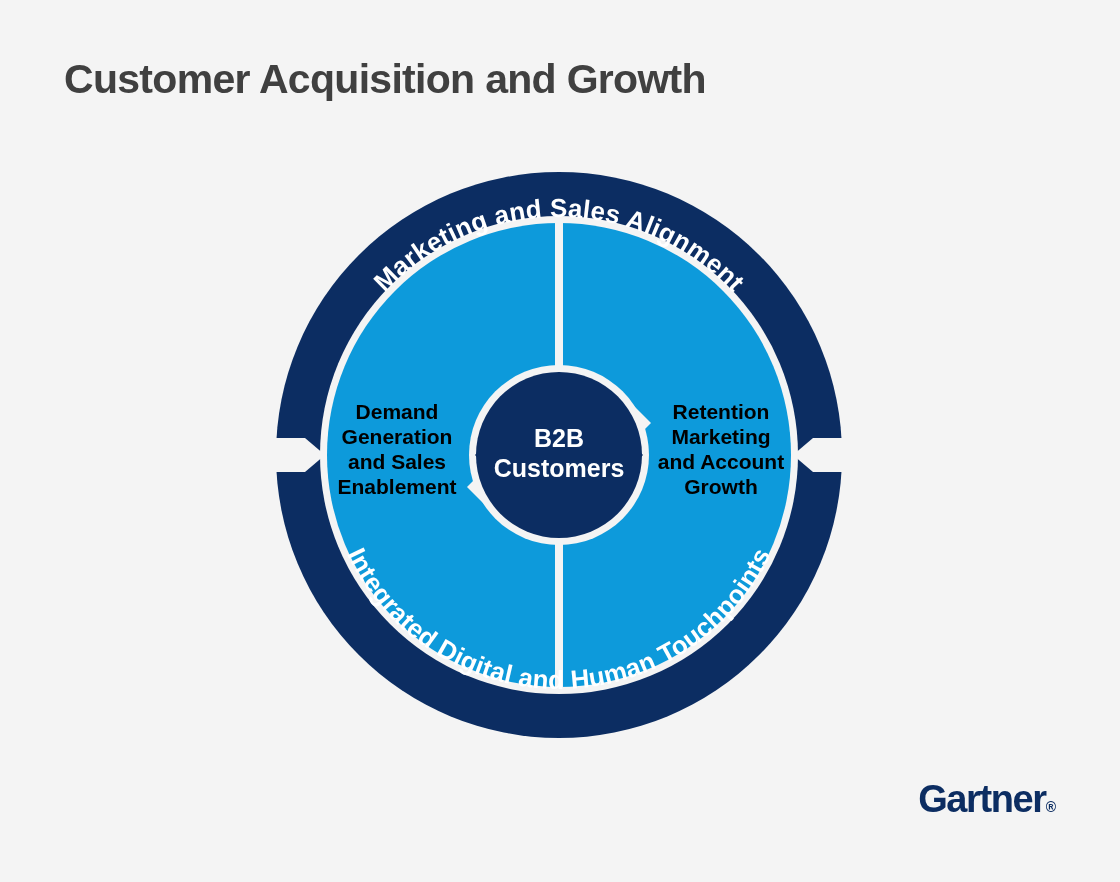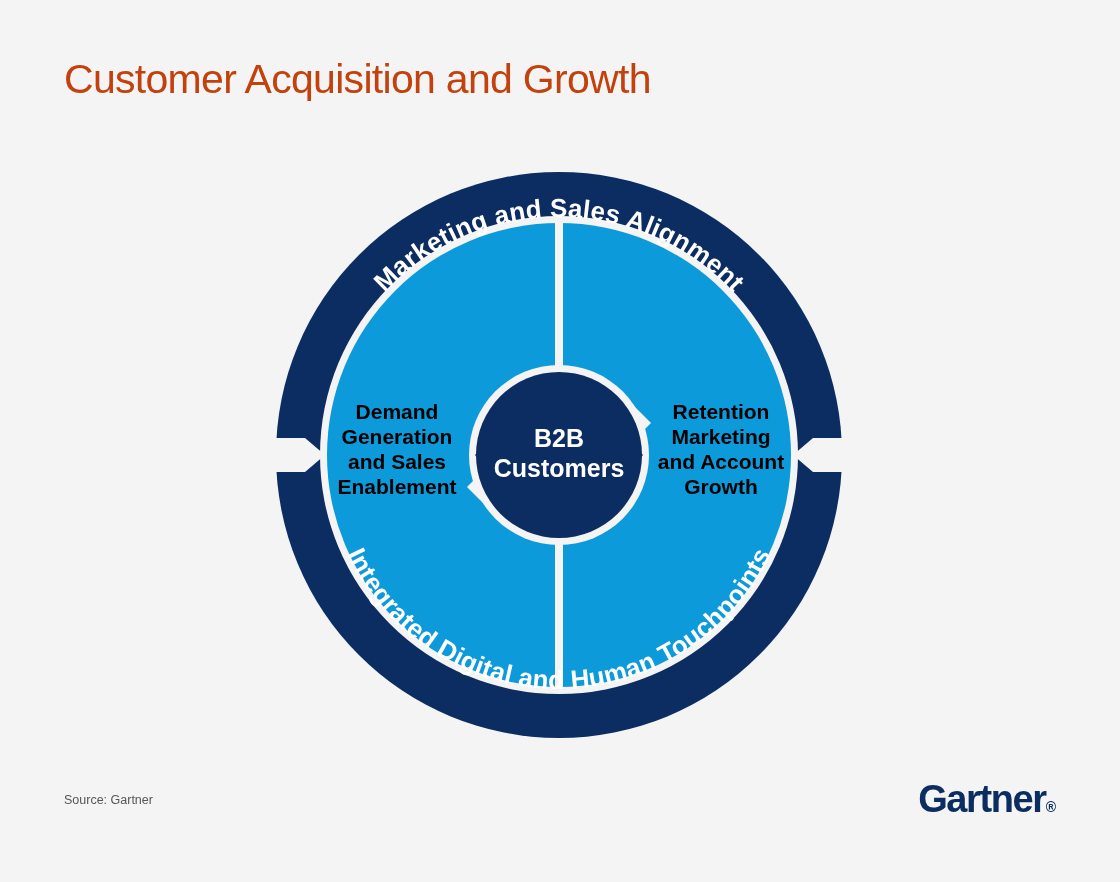--- a/index.html
+++ b/index.html
@@ -13,22 +13,22 @@
     font-family: "Liberation Sans", sans-serif;
     position: relative;
     overflow: hidden;
   }
 
   .page-title {
     position: absolute;
     left: 64px;
     top: 57px;
     font-size: 41px;
-    font-weight: normal;
-    color: #c2410c;
+    font-weight: bold;
+    color: #404040;
     letter-spacing: -0.7px;
     line-height: 1.1;
     white-space: nowrap;
   }
 
   .diagram-wrap {
     position: absolute;
     left: 259px;
     top: 155px;
     width: 600px;
@@ -173,16 +173,15 @@
     </g>
 
     <g>
       <text class="hub-text" x="300" y="292" text-anchor="middle">B2B</text>
       <text class="hub-text" x="300" y="322" text-anchor="middle">Customers</text>
     </g>
   </svg>
 </div>
 
 <div class="footer">
-  <div>Source: Gartner</div>
 </div>
 
 <div class="logo"><span>Gartner</span><span class="reg">®</span></div>
 
 </body></html>

